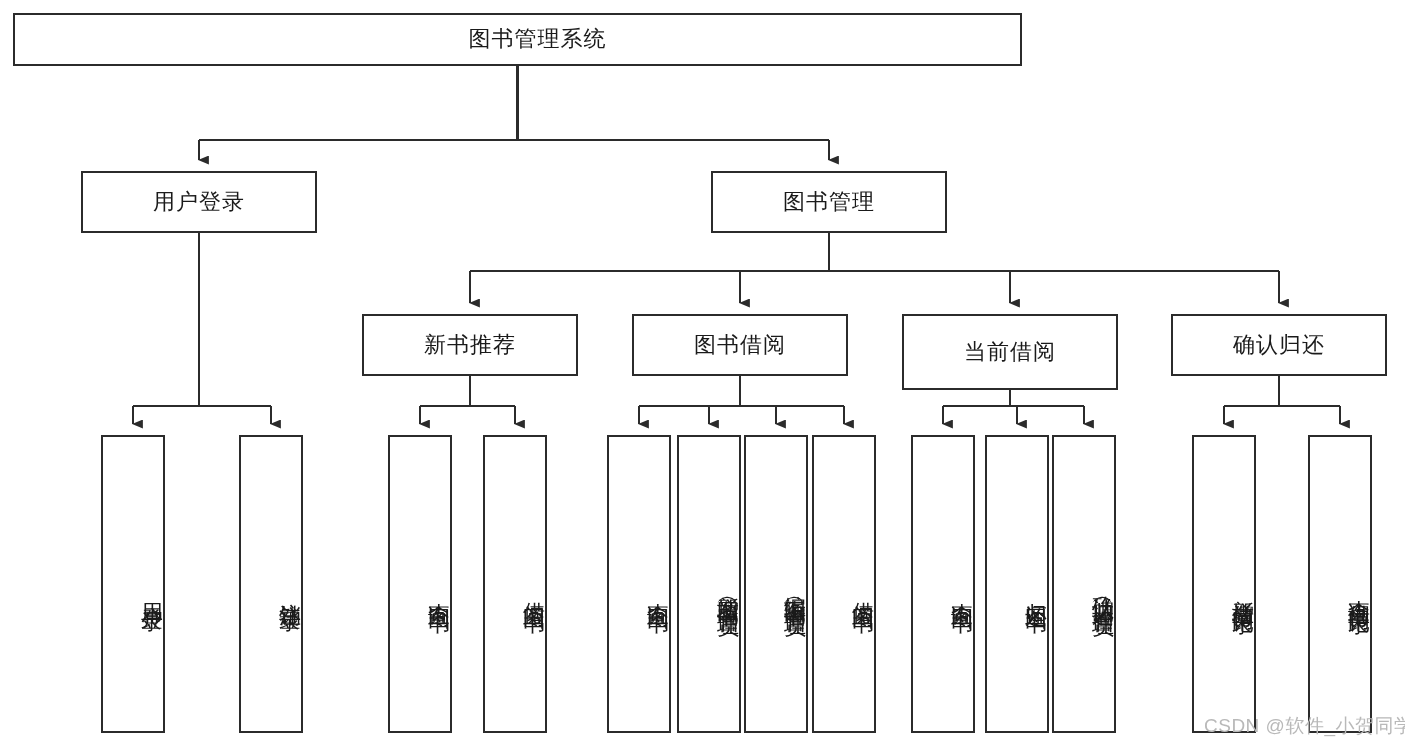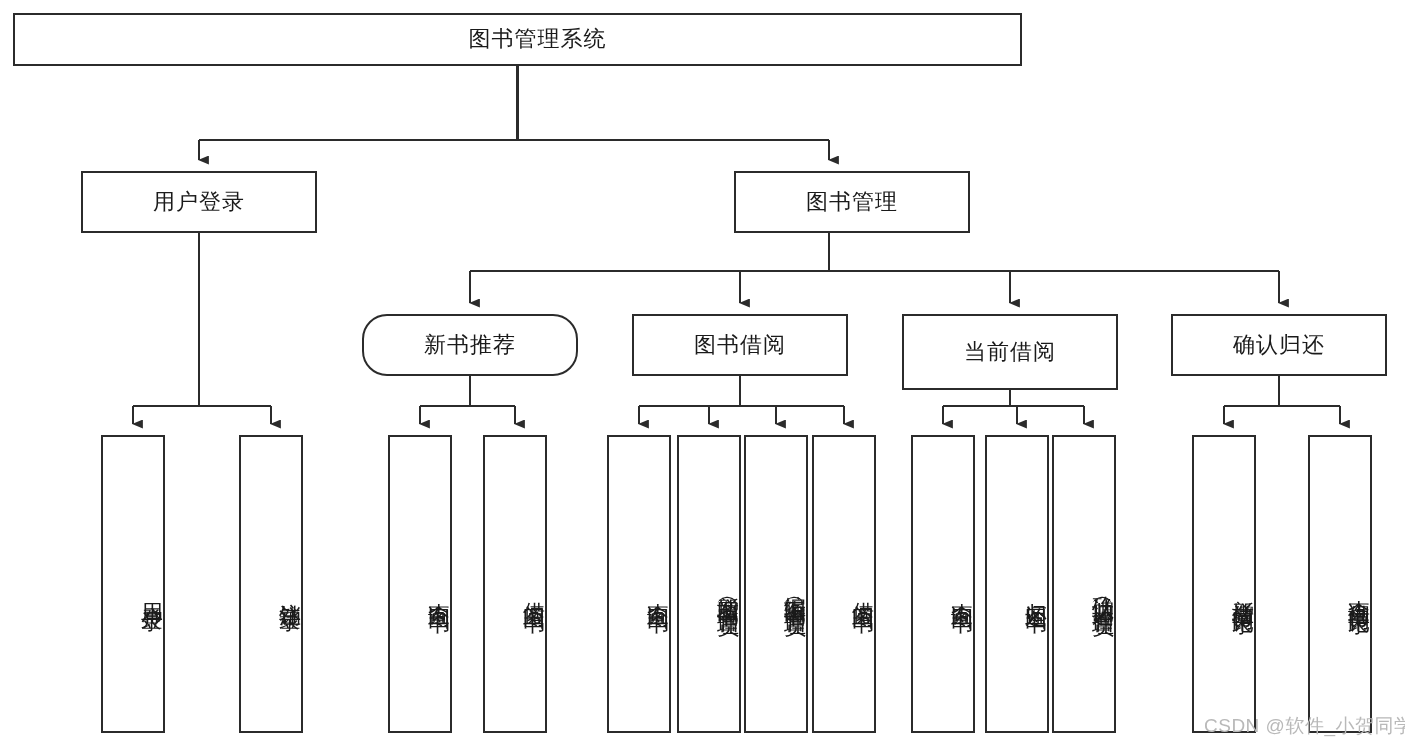--- a/index.html
+++ b/index.html
@@ -114,24 +114,24 @@
   </svg>
 
   <div class="node horizontal" style="left: 13px; top: 13px; width: 1009px; height: 53px; padding-left: 40px;">
     <span class="label">图书管理系统</span>
   </div>
 
   <div id="node-layer">
       <div class="node horizontal" style="left: 81px; top: 171px; width: 236px; height: 62px;">
         <span class="label">用户登录</span>
       </div>
-      <div class="node horizontal" style="left: 711px; top: 171px; width: 236px; height: 62px; margin-left: 23px;">
+      <div class="node horizontal" style="left: 711px; top: 171px; width: 236px; height: 62px;">
         <span class="label">图书管理</span>
       </div>
-      <div class="node horizontal" style="left: 362px; top: 314px; width: 216px; height: 62px; border-radius: 25px;">
+      <div class="node horizontal" style="left: 362px; top: 314px; width: 216px; height: 62px;">
         <span class="label">新书推荐</span>
       </div>
       <div class="node horizontal" style="left: 632px; top: 314px; width: 216px; height: 62px;">
         <span class="label">图书借阅</span>
       </div>
       <div class="node horizontal" style="left: 902px; top: 314px; width: 216px; height: 76px;">
         <span class="label">当前借阅</span>
       </div>
       <div class="node horizontal" style="left: 1171px; top: 314px; width: 216px; height: 62px;">
         <span class="label">确认归还</span>

